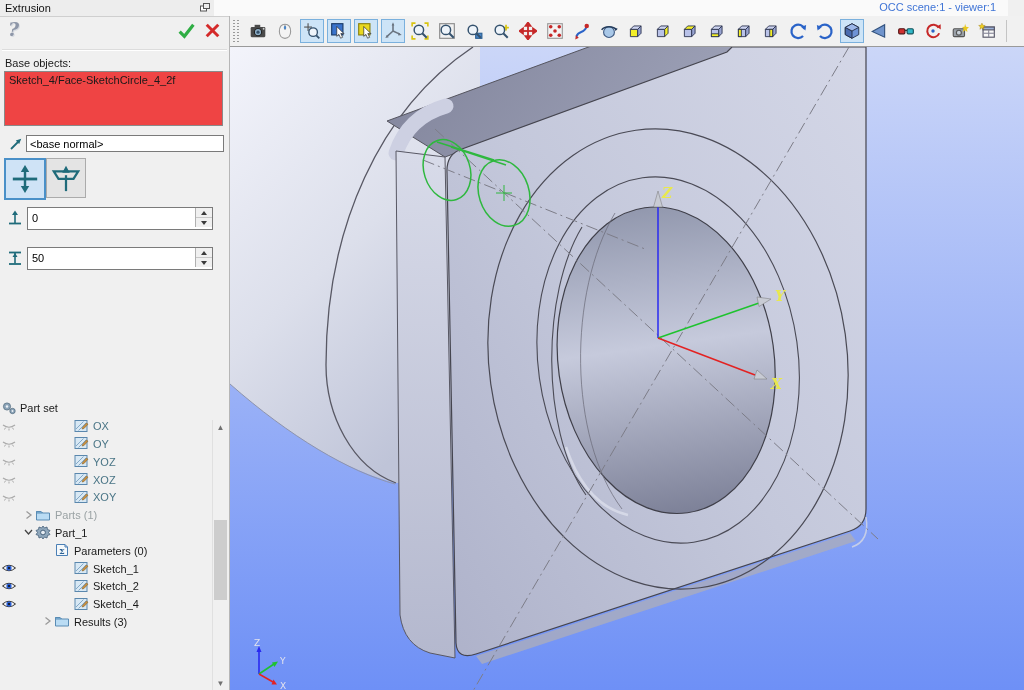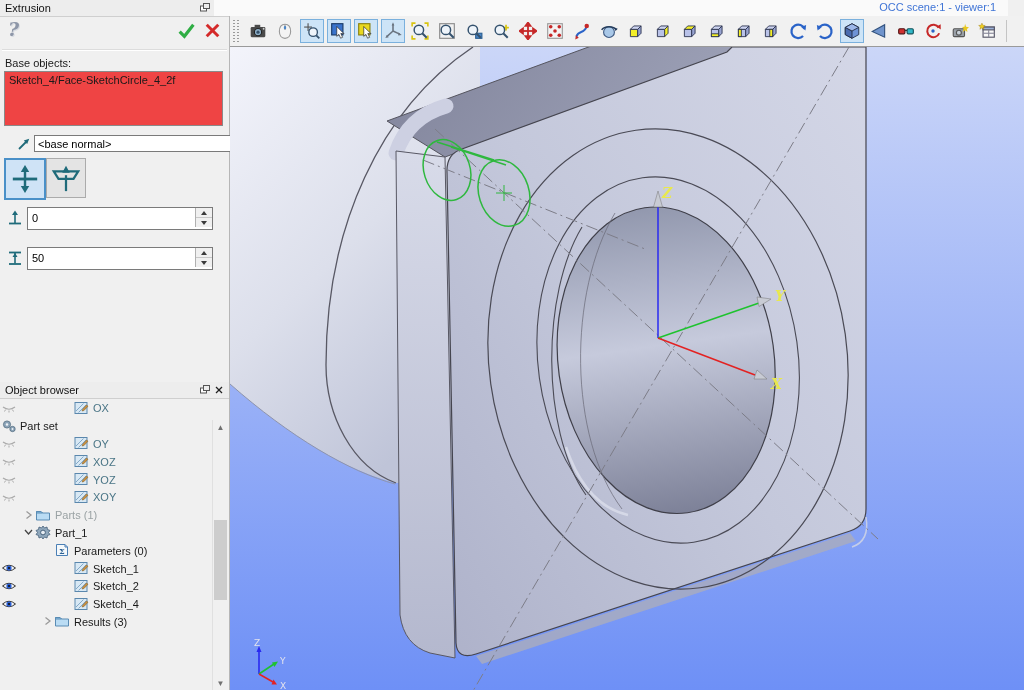--- a/index.html
+++ b/index.html
@@ -20,21 +20,21 @@
           font-size:19px;font-weight:bold;font-style:italic;color:#8d96a8;
           text-shadow:1px 1px 0 #d8dce2;}
   #x-apply{position:absolute;right:33px;top:3px;width:19px;height:19px;}
   #x-cancel{position:absolute;right:7px;top:3px;width:19px;height:19px;}
   #x-sep{position:absolute;left:2px;right:2px;top:49px;height:1px;background:#dcdcdc;
          border-bottom:1px solid #fff;}
   #x-baselabel{position:absolute;left:5px;top:57px;text-align:right;}
   #x-listbox{position:absolute;left:4px;top:71px;width:217px;height:53px;background:#ef4444;
              border:1px solid #8a8a8a;overflow:hidden;}
   #x-listbox .li{padding:2px 4px;white-space:nowrap;}
-  #x-normalrow{position:absolute;left:12px;top:134px;right:0;height:20px;}
+  #x-normalrow{position:absolute;left:4px;top:134px;right:0;height:20px;}
   #x-dir-icn{position:absolute;left:4px;top:2px;width:16px;height:16px;}
   #x-normal{position:absolute;left:22px;top:1px;width:190px;height:15px;border:1px solid #7a7a7a;
             font-family:"Liberation Sans",sans-serif;font-size:11px;padding:0 3px;background:#fff;}
   .xtoggle{position:absolute;top:158px;width:38px;height:38px;background:#e4e4e4;
            border:1px solid #ababab;display:flex;align-items:center;justify-content:center;}
   .xtoggle.checked{background:#cfe3f6;border:2px solid #4a90c8;}
   .xtoggle svg{width:30px;height:30px;}
   .spinrow{position:absolute;left:0;right:0;height:24px;}
   .spinrow .sicn{position:absolute;left:6px;top:2px;width:18px;height:18px;}
   .spinbox{position:absolute;left:27px;top:0;width:184px;height:21px;border:1px solid #7a7a7a;background:#fff;}
@@ -194,38 +194,35 @@
           <span class="s">
               <span class="tri-up"></span>
             </span>
           <span class="s">
               <span class="tri-dn"></span>
             </span>
         </span>
       </span>
     </div>
 
-    <div class="titlebar" id="ob-titlebar">
-      <span class="t">Object browser</span>
-      <span class="tbtn">
-        <svg viewBox="0 0 12 12">
-            <rect x="1.5" y="4" width="6" height="5" fill="#fff" stroke="#555"></rect>
-            <rect x="4.5" y="1.5" width="6" height="5" fill="#ededed" stroke="#555"></rect>
-          </svg>
-      </span>
-      <span class="tbtn">
-        <svg viewBox="0 0 12 12">
-            <g stroke="#222" stroke-width="1.3">
-              <line x1="3" y1="3" x2="9" y2="9"></line>
-              <line x1="9" y1="3" x2="3" y2="9"></line>
-            </g>
-          </svg>
-      </span>
-    </div>
     <div id="tree">
+        <div class="trow">
+          <span class="eyeslot">
+            <svg viewBox="0 0 16 16">
+              <g fill="#8ca4b8" stroke="#4a6478" stroke-width="0.7">
+                <circle cx="6" cy="6.5" r="3.6"></circle>
+                <circle cx="11.5" cy="11" r="2.7"></circle>
+              </g>
+              <circle cx="6" cy="6.5" r="1.2" fill="#eef2f6"></circle>
+              <circle cx="11.5" cy="11" r="0.9" fill="#eef2f6"></circle>
+            </svg>
+          </span>
+          <span style="width: 2px; flex: 0 0 auto;"></span>
+          <span class="lbl">Part set</span>
+        </div>
         <div class="trow teal">
           <span class="eyeslot">
             <svg viewBox="0 0 16 16">
               <path d="M2,7 Q8,11.5 14,7" fill="none" stroke="#aaa" stroke-width="1.2"></path>
               <g stroke="#aaa">
                 <line x1="4.5" y1="9.7" x2="3.5" y2="11.5"></line>
                 <line x1="8" y1="10.5" x2="8" y2="12.5"></line>
                 <line x1="11.5" y1="9.7" x2="12.5" y2="11.5"></line>
               </g>
             </svg>
@@ -236,34 +233,20 @@
               <rect x="2" y="2.5" width="12" height="11" fill="#d8e8f4" stroke="#5a87ad"></rect>
               <g stroke="#7aa2c2" stroke-width="0.9">
                 <line x1="3" y1="11" x2="10.5" y2="3.5"></line>
                 <line x1="5.5" y1="12.5" x2="13" y2="5"></line>
               </g>
               <polygon points="9.5,9.5 13.5,5 15,6.2 11,10.5 9,11" fill="#c89040" stroke="#80581c" stroke-width="0.5"></polygon>
             </svg>
           </span>
           <span class="lbl">OX</span>
         </div>
-        <div class="trow">
-          <span class="eyeslot">
-            <svg viewBox="0 0 16 16">
-              <g fill="#8ca4b8" stroke="#4a6478" stroke-width="0.7">
-                <circle cx="6" cy="6.5" r="3.6"></circle>
-                <circle cx="11.5" cy="11" r="2.7"></circle>
-              </g>
-              <circle cx="6" cy="6.5" r="1.2" fill="#eef2f6"></circle>
-              <circle cx="11.5" cy="11" r="0.9" fill="#eef2f6"></circle>
-            </svg>
-          </span>
-          <span style="width: 2px; flex: 0 0 auto;"></span>
-          <span class="lbl">Part set</span>
-        </div>
         <div class="trow teal">
           <span class="eyeslot">
             <svg viewBox="0 0 16 16">
               <path d="M2,7 Q8,11.5 14,7" fill="none" stroke="#aaa" stroke-width="1.2"></path>
               <g stroke="#aaa">
                 <line x1="4.5" y1="9.7" x2="3.5" y2="11.5"></line>
                 <line x1="8" y1="10.5" x2="8" y2="12.5"></line>
                 <line x1="11.5" y1="9.7" x2="12.5" y2="11.5"></line>
               </g>
             </svg>
@@ -296,21 +279,21 @@
           <span class="ticn">
             <svg viewBox="0 0 16 16">
               <rect x="2" y="2.5" width="12" height="11" fill="#d8e8f4" stroke="#5a87ad"></rect>
               <g stroke="#7aa2c2" stroke-width="0.9">
                 <line x1="3" y1="11" x2="10.5" y2="3.5"></line>
                 <line x1="5.5" y1="12.5" x2="13" y2="5"></line>
               </g>
               <polygon points="9.5,9.5 13.5,5 15,6.2 11,10.5 9,11" fill="#c89040" stroke="#80581c" stroke-width="0.5"></polygon>
             </svg>
           </span>
-          <span class="lbl">XOZ</span>
+          <span class="lbl">YOZ</span>
         </div>
         <div class="trow teal">
           <span class="eyeslot">
             <svg viewBox="0 0 16 16">
               <path d="M2,7 Q8,11.5 14,7" fill="none" stroke="#aaa" stroke-width="1.2"></path>
               <g stroke="#aaa">
                 <line x1="4.5" y1="9.7" x2="3.5" y2="11.5"></line>
                 <line x1="8" y1="10.5" x2="8" y2="12.5"></line>
                 <line x1="11.5" y1="9.7" x2="12.5" y2="11.5"></line>
               </g>
@@ -320,21 +303,21 @@
           <span class="ticn">
             <svg viewBox="0 0 16 16">
               <rect x="2" y="2.5" width="12" height="11" fill="#d8e8f4" stroke="#5a87ad"></rect>
               <g stroke="#7aa2c2" stroke-width="0.9">
                 <line x1="3" y1="11" x2="10.5" y2="3.5"></line>
                 <line x1="5.5" y1="12.5" x2="13" y2="5"></line>
               </g>
               <polygon points="9.5,9.5 13.5,5 15,6.2 11,10.5 9,11" fill="#c89040" stroke="#80581c" stroke-width="0.5"></polygon>
             </svg>
           </span>
-          <span class="lbl">YOZ</span>
+          <span class="lbl">XOZ</span>
         </div>
         <div class="trow teal">
           <span class="eyeslot">
             <svg viewBox="0 0 16 16">
               <path d="M2,7 Q8,11.5 14,7" fill="none" stroke="#aaa" stroke-width="1.2"></path>
               <g stroke="#aaa">
                 <line x1="4.5" y1="9.7" x2="3.5" y2="11.5"></line>
                 <line x1="8" y1="10.5" x2="8" y2="12.5"></line>
                 <line x1="11.5" y1="9.7" x2="12.5" y2="11.5"></line>
               </g>

